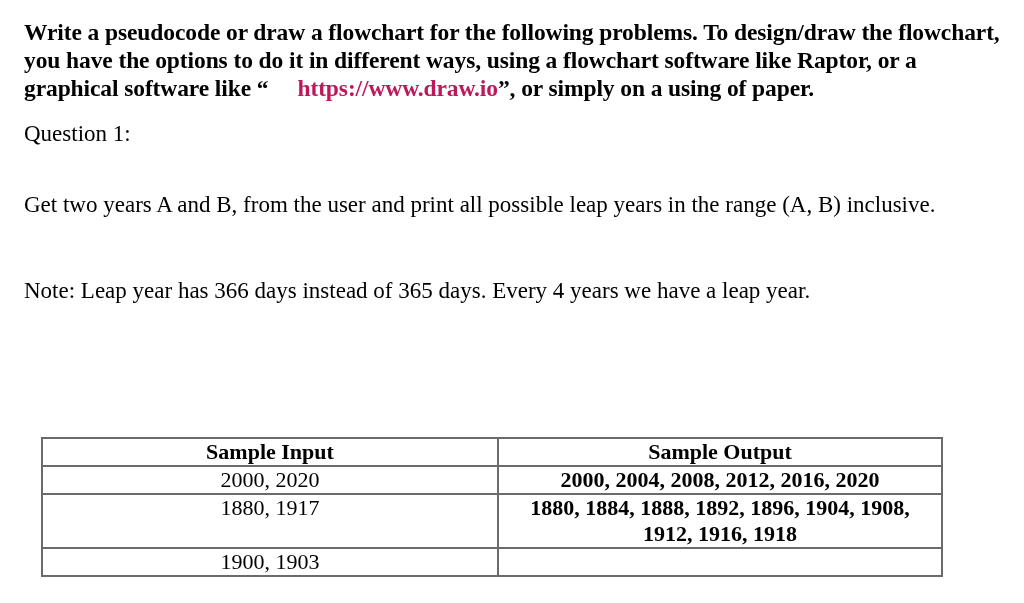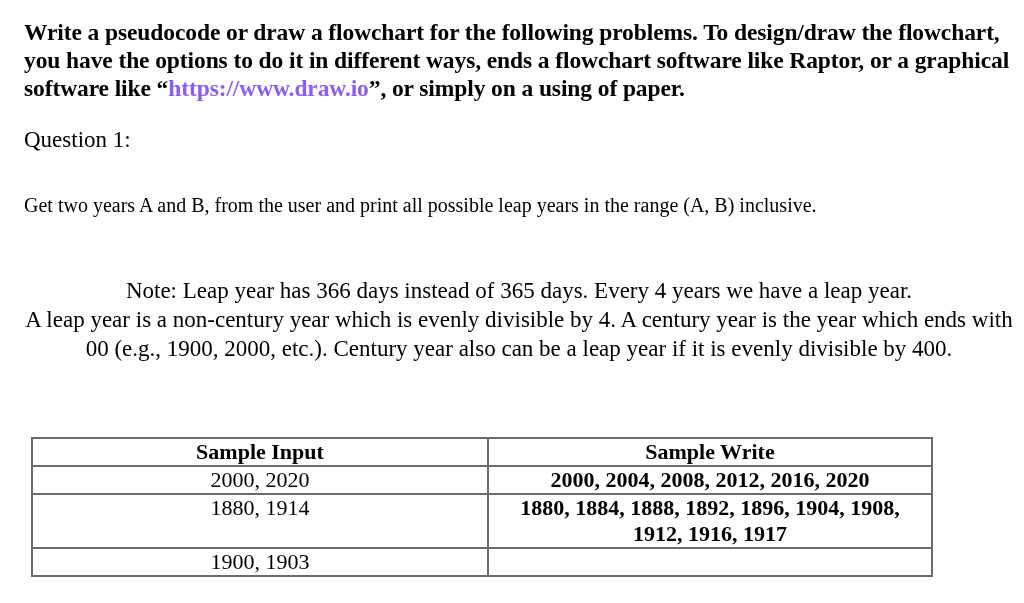--- a/index.html
+++ b/index.html
@@ -5,76 +5,75 @@
     html, body { margin: 0; padding: 0; background: #ffffff; }
     body {
       width: 1024px; height: 603px; overflow: hidden; position: relative;
       font-family: "Liberation Serif", "DejaVu Serif", serif; color: #000;
     }
     .intro {
       position: absolute; left: 24px; top: 18px; width: 990px;
       font-weight: bold; font-size: 23.5px; line-height: 28px;
       letter-spacing: -0.1px;
     }
-    .intro .link { color: #8b5cf6; }
+    .intro .link { color: #be185d; margin-left: 29px; }
     .q-title {
-      position: absolute; left: 24px; top: 126px;
+      position: absolute; left: 24px; top: 120px;
       font-size: 23px; line-height: 28px;
     }
     .q-body {
       position: absolute; left: 24px; top: 191px; width: 980px;
-      font-size: 20px; line-height: 28px;
+      font-size: 23px; line-height: 28px;
     }
     .note {
       position: absolute; left: 24px; top: 276px; width: 990px;
-      font-size: 23px; line-height: 29px; text-align: center;
+      font-size: 23px; line-height: 29px;
     }
     .note p { margin: 0; }
     table.samples {
-      position: absolute; left: 31px; top: 437px; width: 902px;
+      position: absolute; left: 41px; top: 437px; width: 902px;
       border-collapse: collapse;
       font-size: 22px; line-height: 26px;
     }
     table.samples th, table.samples td {
       border: 2px solid #6b6b6b; text-align: center; vertical-align: top;
       padding: 0 4px; font-weight: normal;
     }
     table.samples th { font-weight: bold; height: 26px; }
     table.samples td.in { width: 446px; }
     table.samples td.out { font-weight: bold; margin-top: 25px; }
     table.samples td.in-tall { height: 52px; }
   </style>
 </head>
 <body>
 
-<div class="intro"><span>Write a pseudocode or draw a flowchart for the following problems. To design/draw the flowchart, you have the options to do it in different ways, ends a flowchart software like Raptor, or a graphical software like “</span><span class="link">https://www.draw.io</span><span>”, or simply on a using of paper.</span></div>
+<div class="intro"><span>Write a pseudocode or draw a flowchart for the following problems. To design/draw the flowchart, you have the options to do it in different ways, using a flowchart software like Raptor, or a graphical software like “</span><span class="link">https://www.draw.io</span><span>”, or simply on a using of paper.</span></div>
 
 <div class="q-title">Question 1:</div>
 
 <div class="q-body">Get two years A and B, from the user and print all possible leap years in the range (A, B) inclusive.</div>
 
 <div class="note">
   <p>Note: Leap year has 366 days instead of 365 days. Every 4 years we have a leap year.</p>
-  <p>A leap year is a non-century year which is evenly divisible by 4. A century year is the year which ends with 00 (e.g., 1900, 2000, etc.). Century year also can be a leap year if it is evenly divisible by 400.</p>
 </div>
 
 <table class="samples">
   <thead>
     <tr>
       <th>Sample Input</th>
-      <th>Sample Write</th>
+      <th>Sample Output</th>
     </tr>
   </thead>
   <tbody>
     <tr>
       <td class="in">2000, 2020</td>
       <td class="out">2000, 2004, 2008, 2012, 2016, 2020</td>
     </tr>
     <tr>
-      <td class="in in-tall">1880, 1914</td>
-      <td class="out">1880, 1884, 1888, 1892, 1896, 1904, 1908, 1912, 1916, 1917</td>
+      <td class="in in-tall">1880, 1917</td>
+      <td class="out">1880, 1884, 1888, 1892, 1896, 1904, 1908, 1912, 1916, 1918</td>
     </tr>
     <tr>
       <td class="in">1900, 1903</td>
       <td class="out"></td>
     </tr>
   </tbody>
 </table>
 
 </body></html>

